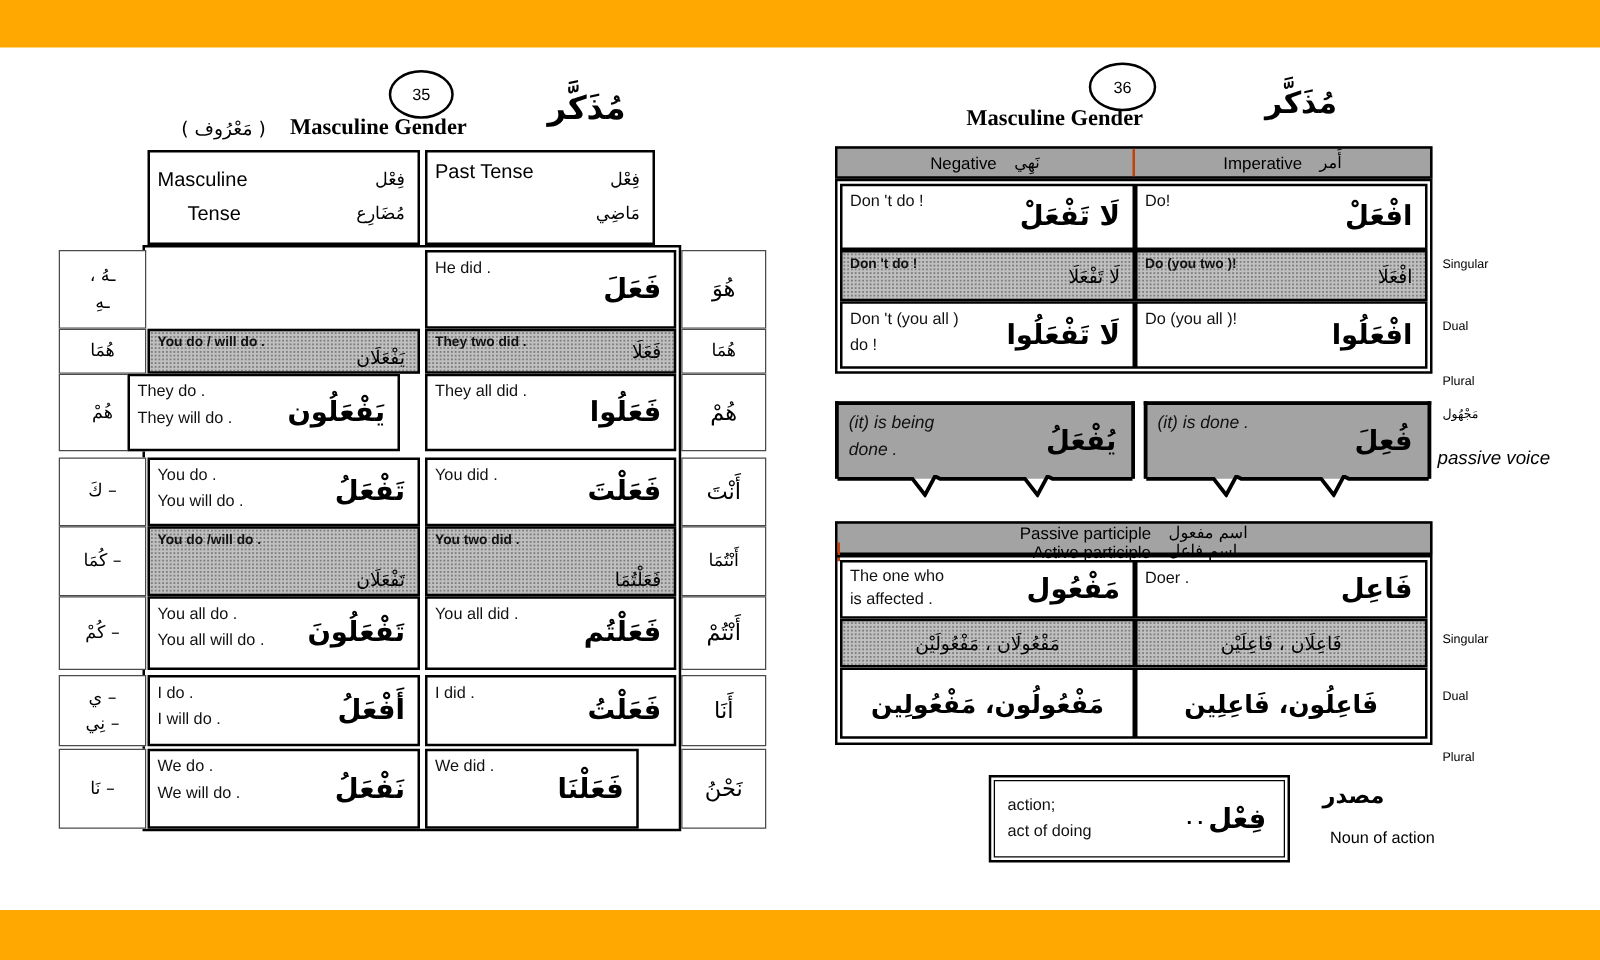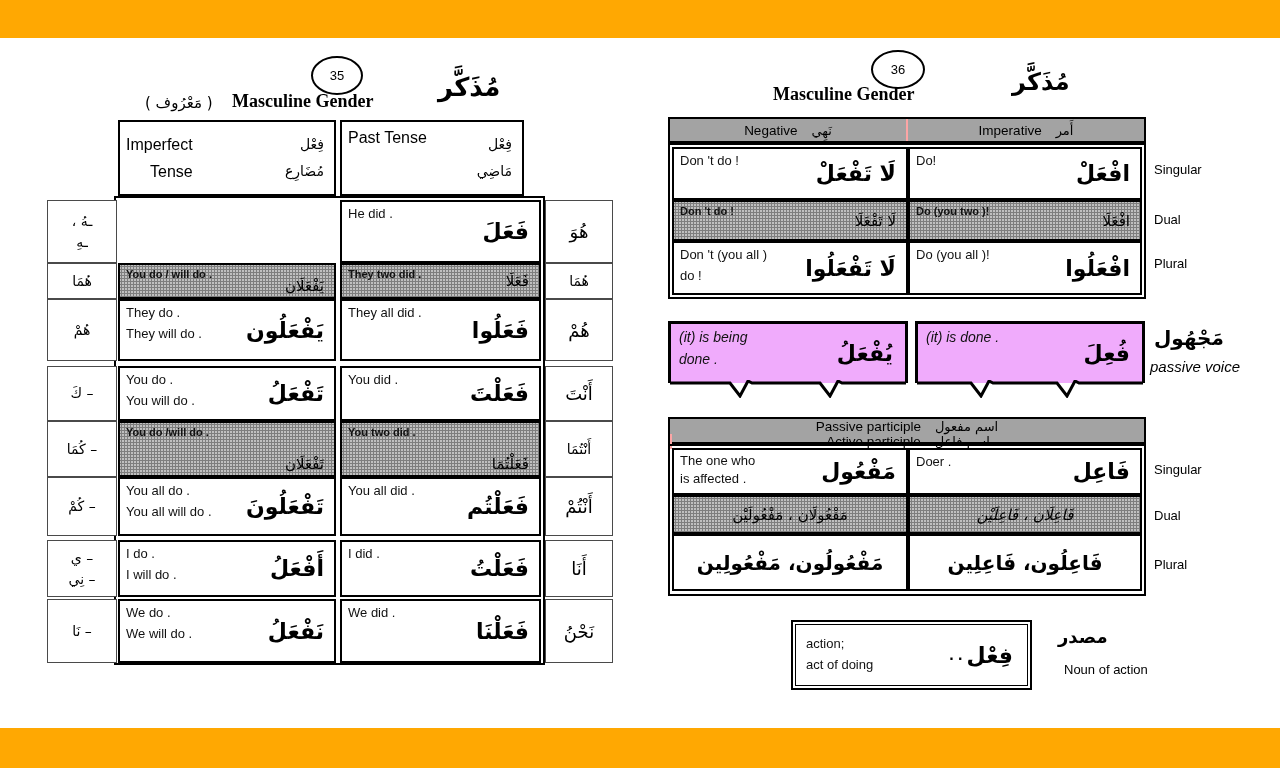--- a/index.html
+++ b/index.html
@@ -21,24 +21,24 @@
   .hl .entxt{font-size:11px;font-weight:bold;line-height:1.4;}
   .hl .arb{font-size:15px;font-weight:normal;}
   .sfx,.prn{position:absolute;background:#fff;border:1px solid #4a4a4a;box-sizing:border-box;
     display:flex;flex-direction:column;align-items:center;justify-content:center;
     font-family:"DejaVu Sans",sans-serif;direction:ltr;text-align:center;}
   .sfx{font-size:14px;line-height:1.5;}
   .prn{font-size:18px;}
   .outer{position:absolute;border:2px solid #000;box-sizing:border-box;pointer-events:none;}
   .hdrbox{position:absolute;border:2px solid #000;box-sizing:border-box;display:flex;background:#a3a3a3;}
   .hdrhalf{flex:1;display:flex;align-items:center;justify-content:center;gap:14px;font-size:13.5px;}
-  .hdrhalf + .hdrhalf{border-left:2px solid #fca5a5;}
+  .hdrhalf + .hdrhalf{border-left:2px solid #c2410c;}
   .hdrhalf .ar{font-size:13px;}
-  .sidelabel{position:absolute;font-size:13px;white-space:nowrap;}
-  .pvbox{position:absolute;background:#f0abfc;border:3px solid #000;border-bottom:none;box-sizing:border-box;
+  .sidelabel{position:absolute;font-size:10px;white-space:nowrap;margin-top:44px;}
+  .pvbox{position:absolute;background:#a3a3a3;border:3px solid #000;border-bottom:none;box-sizing:border-box;
     display:flex;justify-content:space-between;align-items:center;padding:2px 12px 2px 8px;}
   .pvbox .entxt{font-style:italic;font-size:14px;}
   .zig{position:absolute;}
   .masdar{position:absolute;background:#fff;border:1px solid #000;outline:2px solid #000;outline-offset:2px;
     box-sizing:border-box;display:flex;align-items:center;justify-content:space-between;padding:4px 14px 4px 10px;}
   .ctr{justify-content:center;padding:2px 0;}
   .hdr-en{font-size:16px;line-height:1.7;}
   .hdr-en span{display:block;}
   .hdr-ar{font-family:"DejaVu Sans",sans-serif;font-size:14px;direction:rtl;text-align:right;line-height:1.9;}
   .hdr-ar span{display:block;}
@@ -53,21 +53,21 @@
 
   <div class="badge" style="left:271px;top:18px;width:48px;height:35px;">
     <span>35</span>
   </div>
   <div class="abs ar" style="left:105px;top:56px;font-size:15px;">( مَعْرُوف )</div>
   <div class="title-en" style="left:192px;top:53px;">Masculine Gender</div>
   <div class="title-ar" style="left:398px;top:34px;">مُذَكَّر</div>
 
   <div class="cell" style="left:78px;top:82px;width:218px;height:76px;">
     <div class="hdr-en">
-      <span>Imperfect</span>
+      <span>Masculine</span>
       <span style="padding-left:24px;">Tense</span>
     </div>
     <div class="hdr-ar">
       <span>فِعْل</span>
       <span>مُضَارِع</span>
     </div>
   </div>
   <div class="cell" style="left:300px;top:82px;width:184px;height:76px;">
     <div class="hdr-en" style="align-self:flex-start;">Past Tense</div>
     <div class="hdr-ar">
@@ -107,21 +107,21 @@
       </div>
       <span class="arb">فَعَلَا</span>
     </div>
   <div class="prn hl" style="left:505px;top:225px;width:68px;height:36px;font-size:14px;">
       <span class="ar">هُمَا</span>
     </div>
 
   <div class="sfx" style="left:7px;top:261px;width:70px;height:62px;">
       <span class="ar">هُمْ</span>
     </div>
-  <div class="cell" style="left:78px;top:261px;width:218px;height:62px;">
+  <div class="cell" style="left:62px;top:261px;width:218px;height:62px;">
       <div class="entxt">
         <span>They do .</span>
         <span>They will do .</span>
       </div>
       <span class="arb">يَفْعَلُون</span>
     </div>
   <div class="cell" style="left:300px;top:261px;width:201px;height:62px;">
       <div class="entxt">
         <span>They all did .</span>
       </div>
@@ -214,21 +214,21 @@
   <div class="sfx" style="left:7px;top:561px;width:70px;height:64px;">
       <span class="ar">– نَا</span>
     </div>
   <div class="cell" style="left:78px;top:561px;width:218px;height:64px;">
       <div class="entxt">
         <span>We do .</span>
         <span>We will do .</span>
       </div>
       <span class="arb">نَفْعَلُ</span>
     </div>
-  <div class="cell" style="left:300px;top:561px;width:201px;height:64px;">
+  <div class="cell" style="left:300px;top:561px;width:171px;height:64px;">
       <div class="entxt">
         <span>We did .</span>
       </div>
       <span class="arb">فَعَلْنَا</span>
     </div>
   <div class="prn" style="left:505px;top:561px;width:68px;height:64px;">
       <span class="ar">نَحْنُ</span>
     </div>
 </div>
 
@@ -308,21 +308,21 @@
   </svg>
   <div class="pvbox" style="left:255px;top:283px;width:230px;height:62px;">
     <div class="entxt">
         <span>(it)  is done  .</span>
       </div>
     <span class="arb">فُعِلَ</span>
   </div>
   <svg class="zig" style="left:255px;top:342px;" width="230" height="18" viewBox="0 0 230 18">
     <path d="M2 3 L56 3 L66 16 L74 1 L78 3 L142 3 L152 16 L160 1 L164 3 L228 3" fill="none" stroke="#000" stroke-width="3"></path>
   </svg>
-  <div class="abs ar" style="left:494px;top:288px;font-size:20px;font-weight:bold;">مَجْهُول</div>
+  <div class="abs ar" style="left:494px;top:288px;font-size:10px;font-weight:normal;">مَجْهُول</div>
   <div class="abs" style="left:490px;top:320px;font-size:15px;font-style:italic;">passive voice</div>
 
   <div class="hdrbox" style="left:8px;top:379px;width:478px;height:27px;flex-direction:column;">
     <div class="hdrhalf">
       <span>Passive participle</span>
       <span class="ar">اسم مفعول</span>
     </div>
     <div class="hdrhalf">
       <span>Active participle</span>
       <span class="ar">اسم فاعل</span>
@@ -342,21 +342,21 @@
       <div class="entxt">
         <span>Doer .</span>
       </div>
       <span class="arb">فَاعِل</span>
     </div>
   <div class="sidelabel" style="left:494px;top:424px;">Singular</div>
 
   <div class="cell hl ctr" style="left:12px;top:457px;width:236px;height:39px;">
       <span class="arb">مَفْعُولَان ، مَفْعُولَيْن</span>
     </div>
-  <div class="cell hl ctr" style="left:248px;top:457px;width:234px;height:39px;font-style:italic;">
+  <div class="cell hl ctr" style="left:248px;top:457px;width:234px;height:39px;">
       <span class="arb">فَاعِلَان ، فَاعِلَيْن</span>
     </div>
   <div class="sidelabel" style="left:494px;top:470px;">Dual</div>
 
   <div class="cell ctr" style="left:12px;top:496px;width:236px;height:57px;">
       <span class="arb" style="font-size:20px;">مَفْعُولُون، مَفْعُولِين</span>
     </div>
   <div class="cell ctr" style="left:248px;top:496px;width:234px;height:57px;">
       <span class="arb" style="font-size:20px;">فَاعِلُون، فَاعِلِين</span>
     </div>

